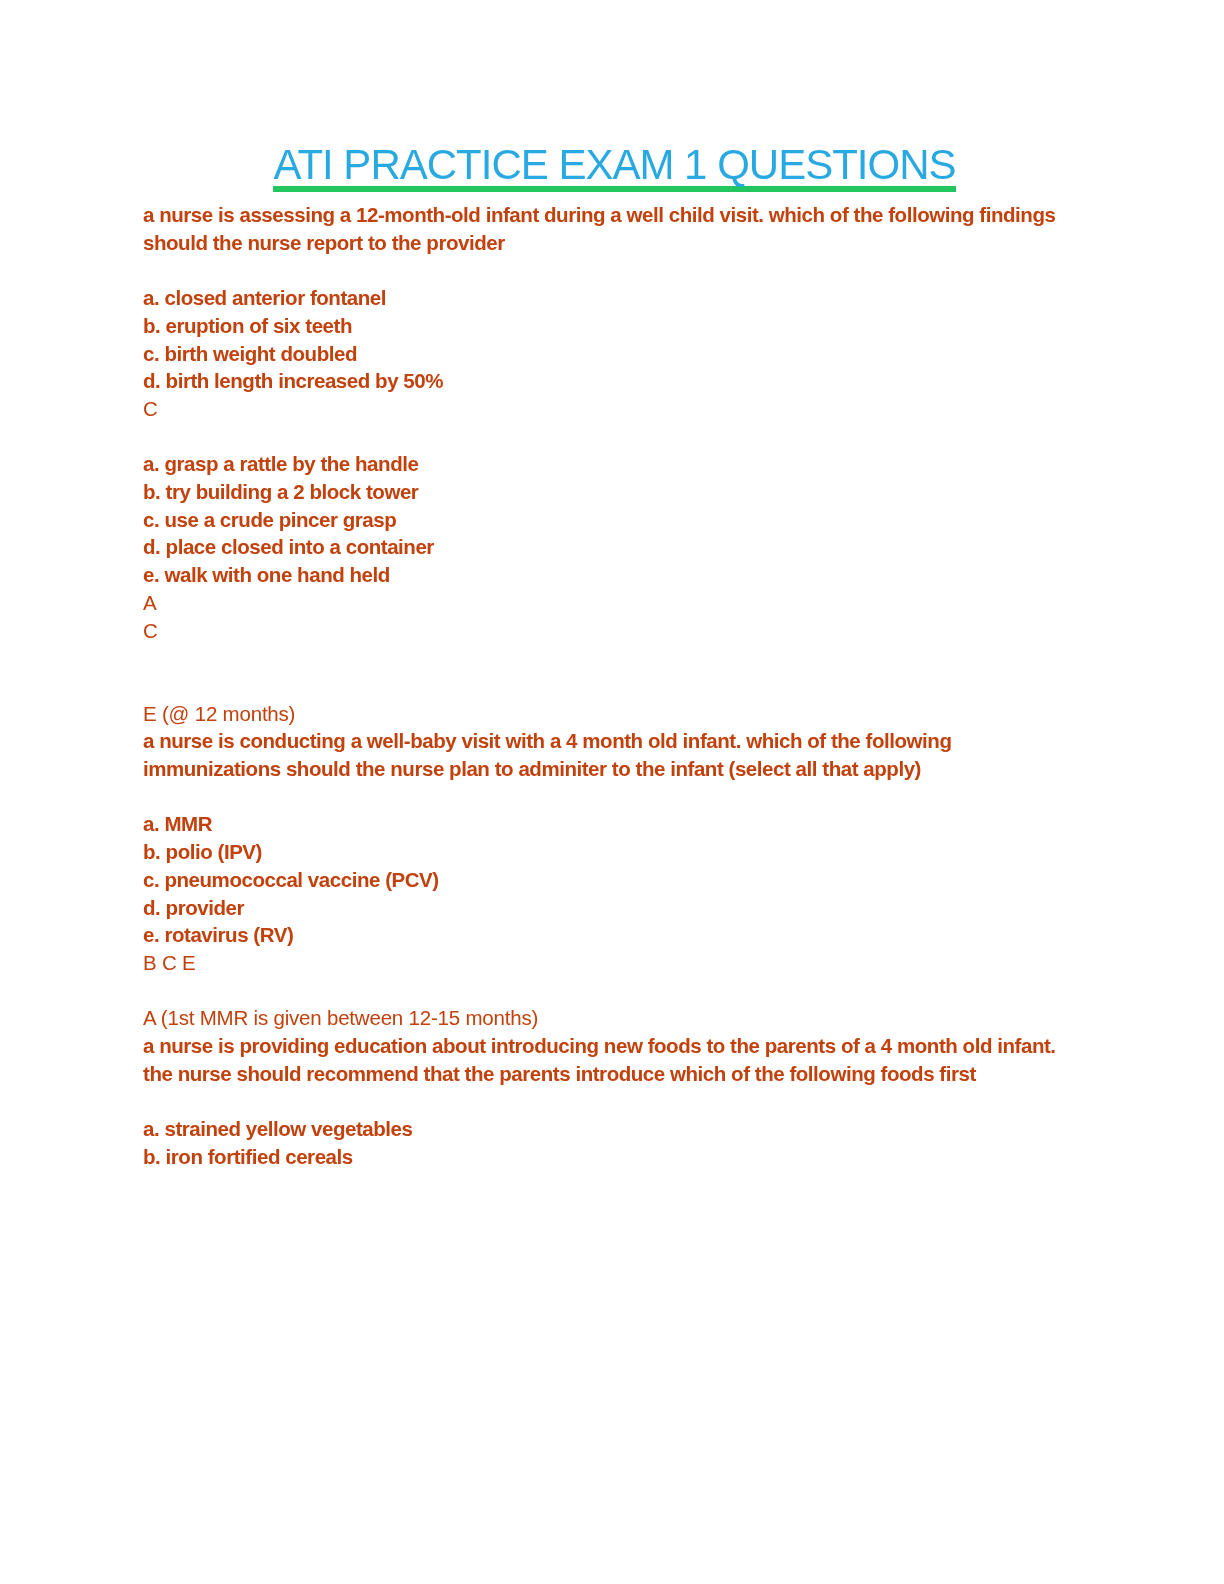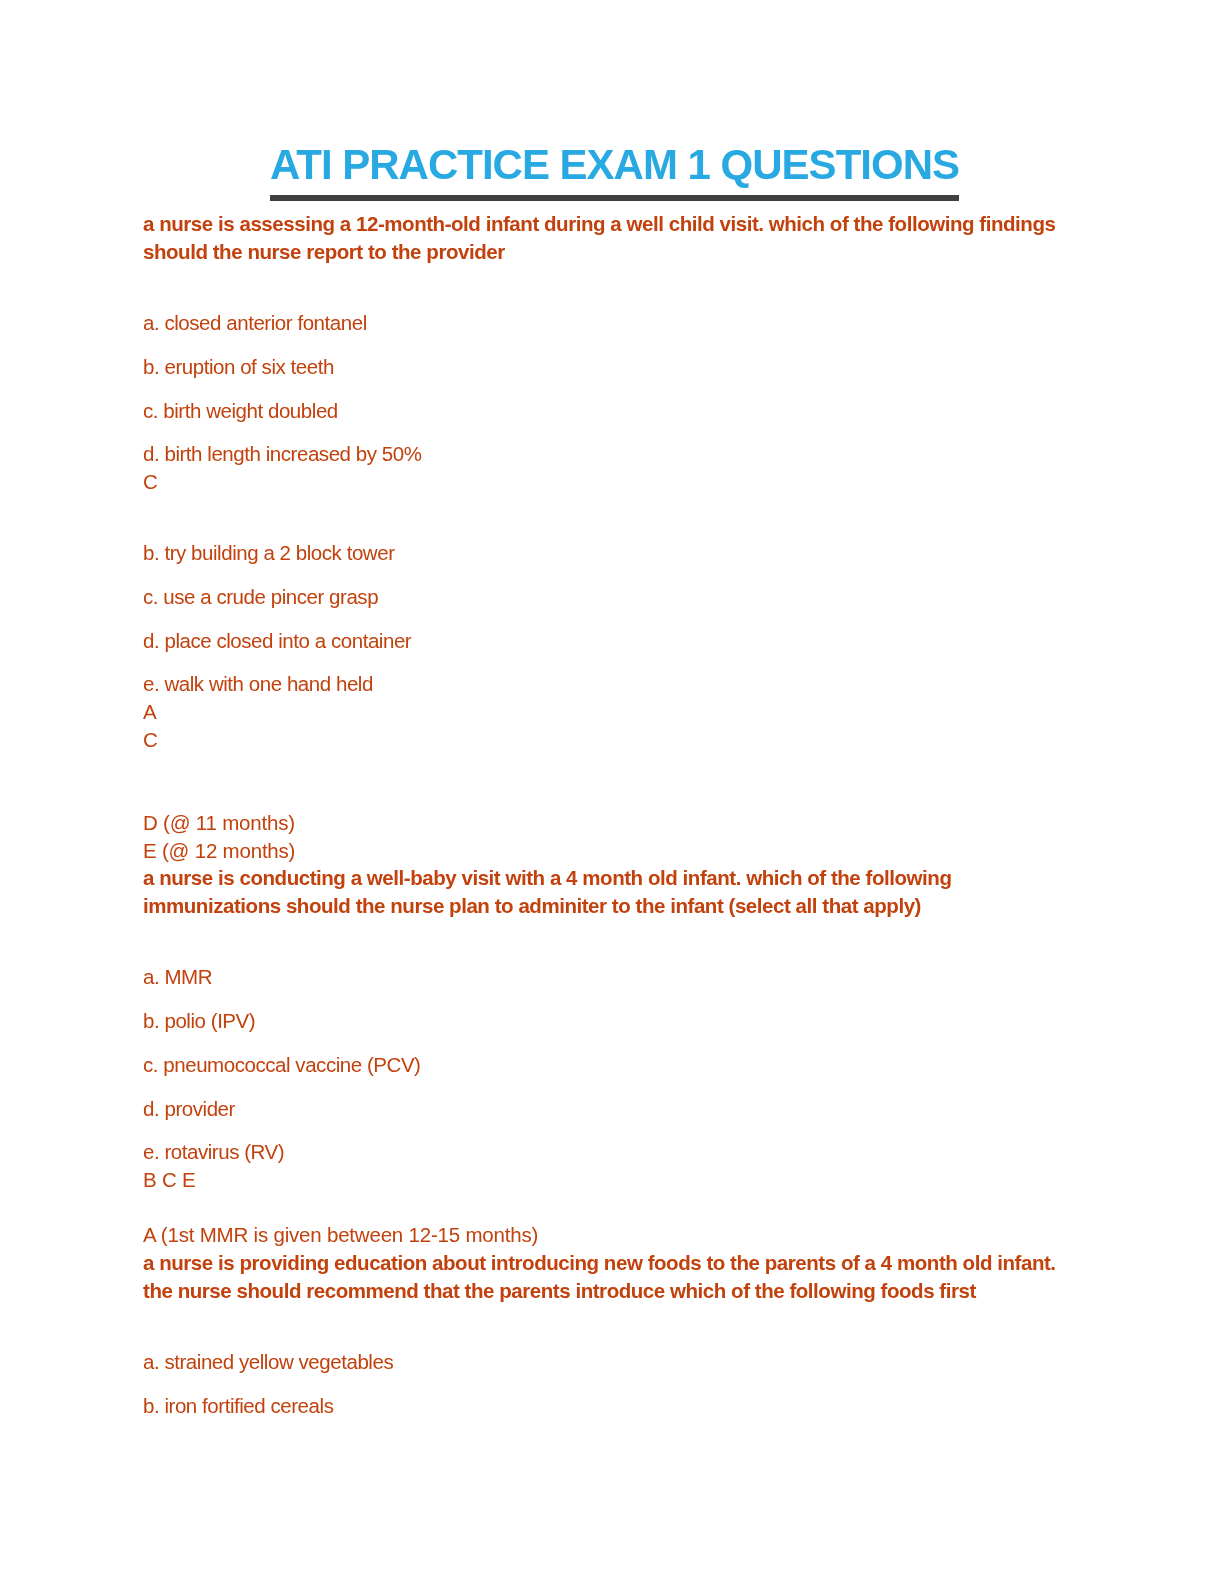--- a/index.html
+++ b/index.html
@@ -19,40 +19,39 @@
     padding: 144px 138px 0 143px;
   }
   .title-row {
     text-align: center;
     margin: 0 0 9px 0;
     line-height: 1.0;
   }
   .doc-title {
     display: inline-block;
     font-size: 42px;
-    font-weight: bold;
+    font-weight: normal;
     letter-spacing: -1px;
     color: #29a9e2;
-    border-bottom: 6px solid #404040;
-    padding-bottom: 9px;
+    border-bottom: 6px solid #22c55e;
+    padding-bottom: 0;
     white-space: nowrap;
   }
   .body-text {
     color: #c2410c;
     font-size: 20.5px;
     line-height: 27.7px;
     letter-spacing: -0.45px;
   }
   .q {
     font-weight: bold;
   }
   .opt {
-    font-weight: normal;
+    font-weight: bold;
     white-space: pre-wrap;
-    margin-top: 16px;
   }
   .ans {
     font-weight: normal;
     letter-spacing: -0.2px;
   }
   .blank {
     height: 27.7px;
   }
 </style>
 </head>
@@ -65,29 +64,29 @@
     </div>
     <div class="body-text">
         <div class="q">a nurse is assessing a 12-month-old infant during a well child visit. which of the following findings should the nurse report to the provider</div>
         <div class="blank"></div>
         <div class="opt">a. closed anterior fontanel</div>
         <div class="opt">b. eruption of six teeth</div>
         <div class="opt">c. birth weight doubled</div>
         <div class="opt">d. birth length increased by 50%</div>
         <div class="ans">C</div>
         <div class="blank"></div>
+        <div class="opt">a. grasp a rattle by the handle</div>
         <div class="opt">b. try building a 2 block tower</div>
         <div class="opt">c. use a crude pincer grasp</div>
         <div class="opt">d. place closed into a container</div>
         <div class="opt">e. walk with one hand held</div>
         <div class="ans">A</div>
         <div class="ans">C</div>
         <div class="blank"></div>
         <div class="blank"></div>
-        <div class="ans">D (@ 11 months)</div>
         <div class="ans">E (@ 12 months)</div>
         <div class="q">a nurse is conducting a well-baby visit with a 4 month old infant. which of the following immunizations should the nurse plan to adminiter to the infant (select all that apply)</div>
         <div class="blank"></div>
         <div class="opt">a. MMR</div>
         <div class="opt">b. polio (IPV)</div>
         <div class="opt">c. pneumococcal vaccine (PCV)</div>
         <div class="opt">d. provider</div>
         <div class="opt">e. rotavirus (RV)</div>
         <div class="ans">B C E</div>
         <div class="blank"></div>

